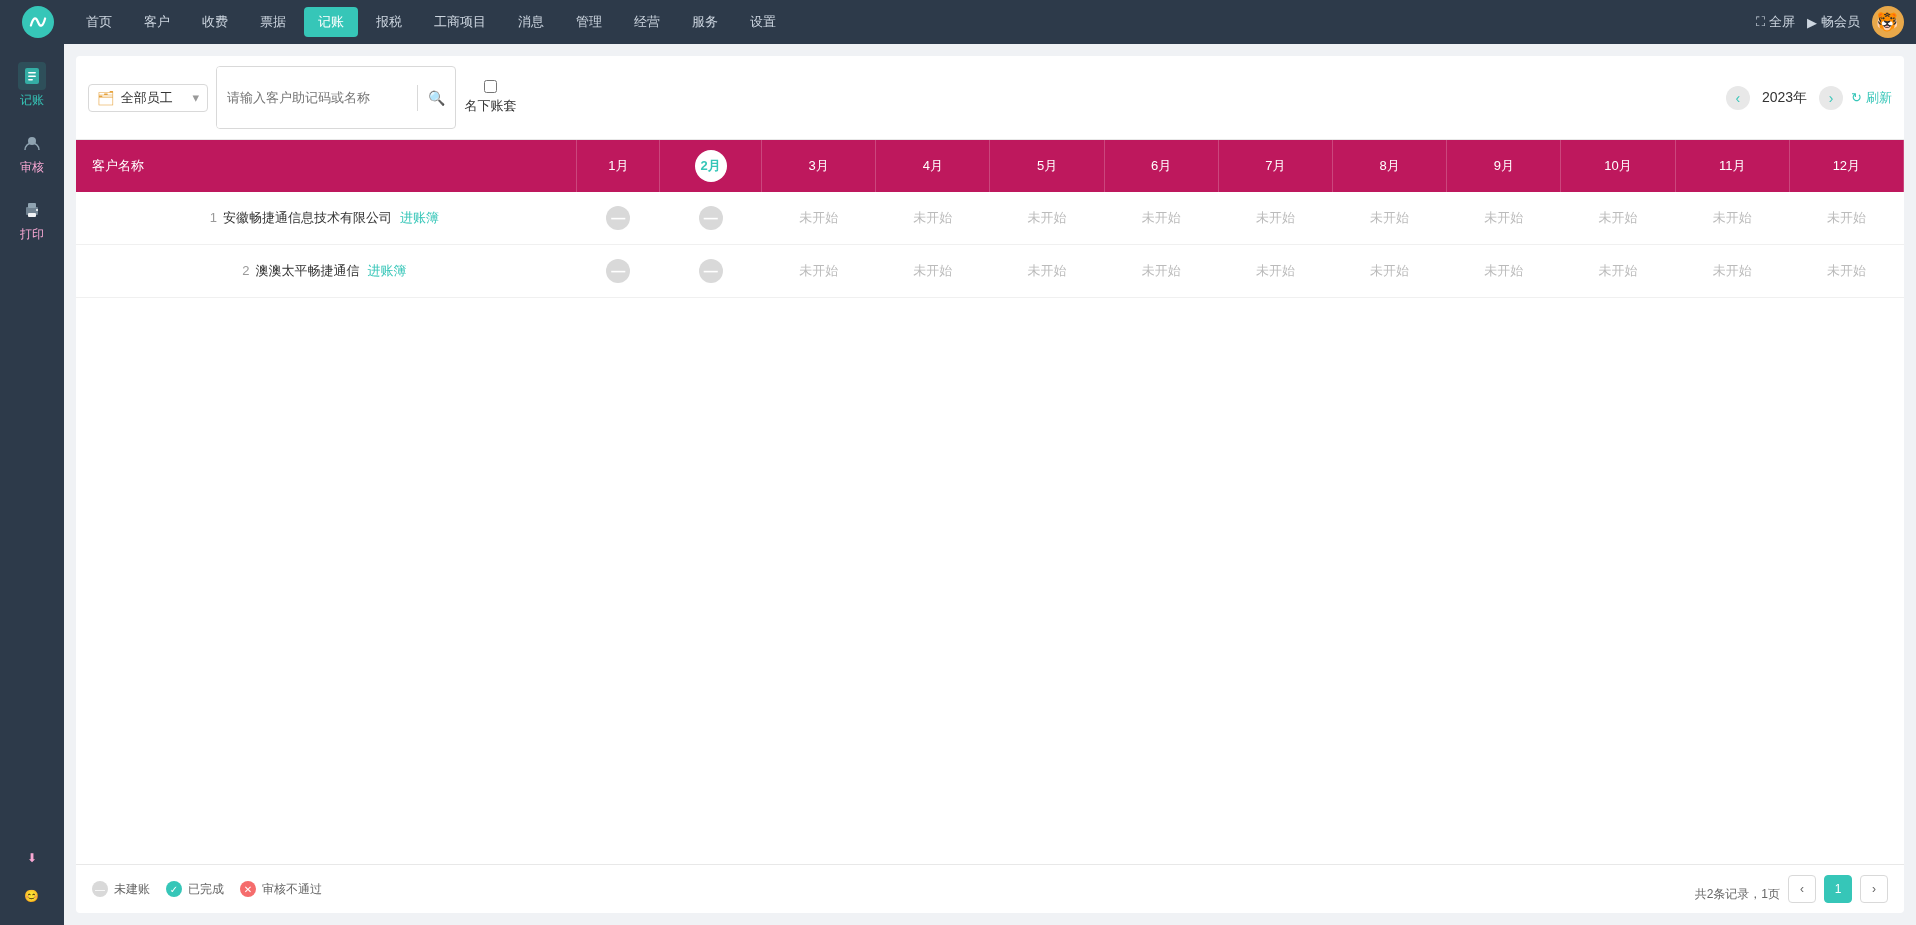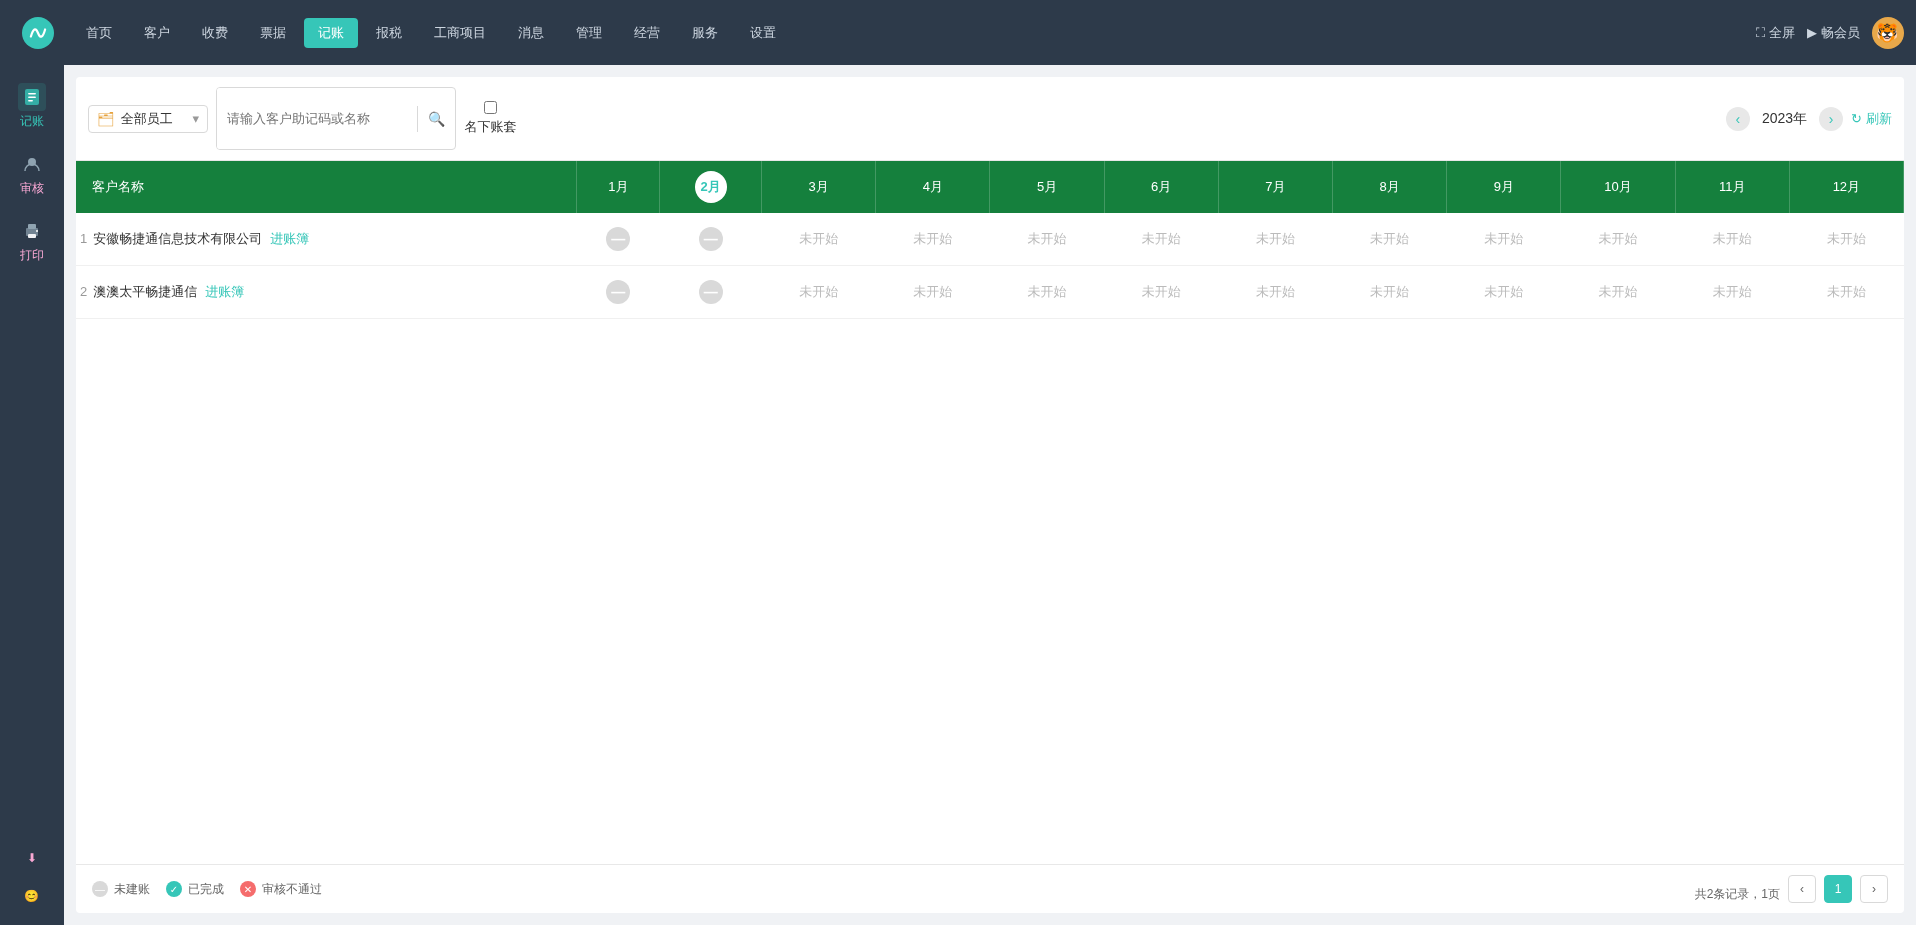--- a/index.html
+++ b/index.html
@@ -1,20 +1,20 @@
 <!DOCTYPE html>
 <html><head>
   <meta charset="utf-8">
   <style>
     * { box-sizing: border-box; margin: 0; padding: 0; }
     body { font-family: "Microsoft YaHei", "PingFang SC", sans-serif; font-size: 13px; background: #f0f2f5; display: flex; flex-direction: column; height: 100vh; overflow: hidden; }
 
     
     .top-nav {
-      height: 65px;
+      height: 44px;
       background: #2d3a4a;
       display: flex;
       align-items: center;
       padding: 0 12px;
       flex-shrink: 0;
     }
     .top-nav .logo {
       width: 52px;
       display: flex;
       align-items: center;
@@ -235,21 +235,21 @@
     .table-wrap {
       flex: 1;
       overflow: auto;
     }
     table {
       width: 100%;
       border-collapse: collapse;
       min-width: 900px;
     }
     thead tr {
-      background: #15803d;
+      background: #be185d;
       color: #fff;
     }
     thead th {
       padding: 10px 8px;
       text-align: center;
       font-weight: 500;
       font-size: 13px;
       border-right: 1px solid rgba(255,255,255,0.2);
     }
     thead th:first-child {
@@ -276,21 +276,21 @@
     tbody tr {
       border-bottom: 1px solid #f0f0f0;
     }
     tbody td {
       padding: 14px 8px;
       text-align: center;
       font-size: 13px;
       color: #666;
     }
     tbody td:first-child {
-      text-align: left;
+      text-align: center;
       padding-left: 4px;
     }
     .row-num {
       color: #999;
       margin-right: 6px;
     }
     .company-name {
       color: #333;
     }
     .jinzhang-link {

